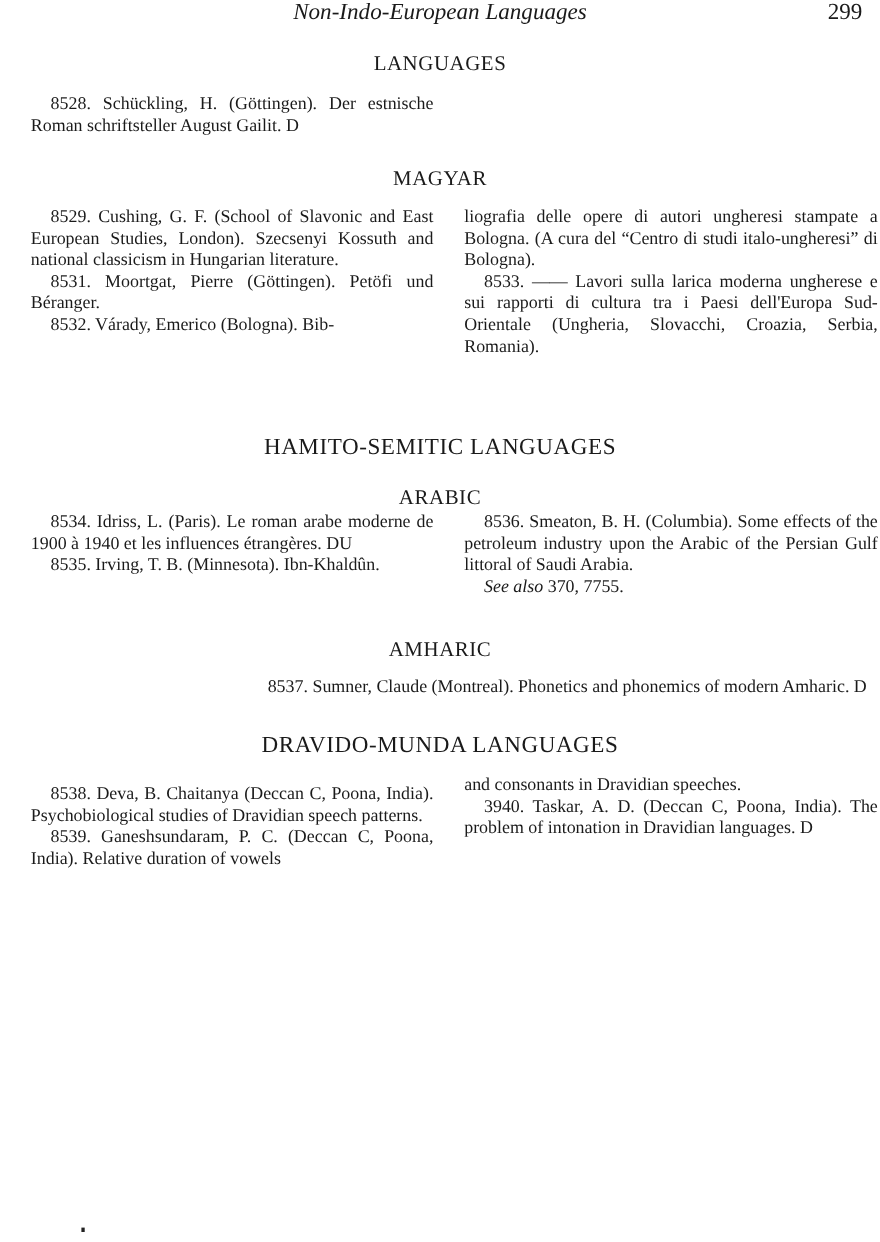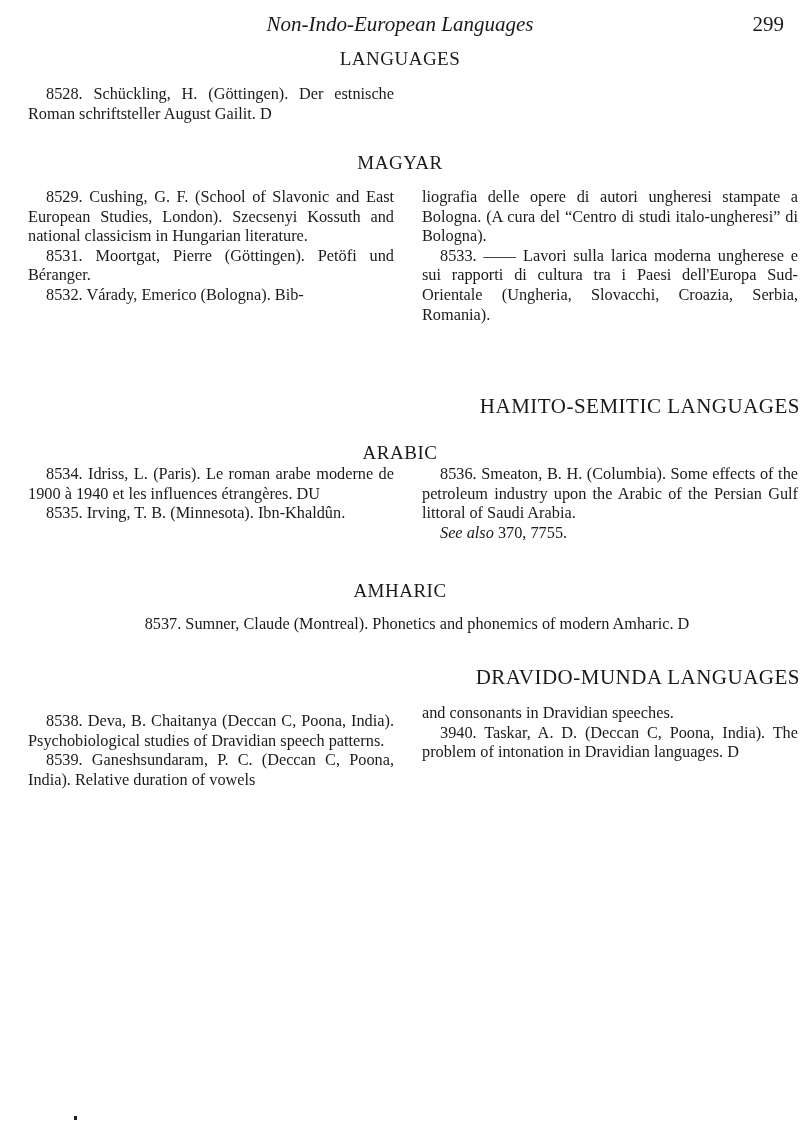--- a/index.html
+++ b/index.html
@@ -1,32 +1,32 @@
 <!DOCTYPE html>
 <html><head>
 <meta charset="utf-8">
 <style>
   html, body { margin:0; padding:0; background:#ffffff; }
   body { width:800px; height:1129px; position:relative; overflow:hidden;
          font-family:"Liberation Serif","DejaVu Serif",serif; color:#1a1a1a; }
   .abs { position:absolute; }
-  .running-head { left:0; top:14px; width:800px; height:24px; }
+  .running-head { left:0; top:0; width:800px; height:24px; }
   .rh-title { position:absolute; left:0; width:800px; top:-2px; text-align:center;
               font-style:italic; font-size:21px; }
   .rh-page { position:absolute; right:16px; top:-2px; font-size:21px; }
-  .h1 { width:800px; left:0; text-align:right; font-size:21px; letter-spacing:0.5px; }
+  .h1 { width:800px; left:0; text-align:center; font-size:21px; letter-spacing:0.5px; }
   .h2 { width:800px; left:0; text-align:center; font-size:19px; letter-spacing:0.5px; }
   .col { font-size:16.3px; line-height:19.6px; text-align:justify; }
   .col p { margin:0; text-indent:18px; }
   .col p.cont { text-indent:0; }
   .col p.see { text-indent:18px; }
   em { font-style:italic; }
   .left { left:28px; width:366px; }
   .right { left:422px; width:376px; }
-  .full { left:28px; width:760px; text-align:center; }
+  .full { left:28px; width:760px; text-align:right; }
   .spot { width:3px; height:4px; background:#222; }
 </style>
 </head>
 <body>
 
 <div class="abs running-head">
   <div class="rh-title">Non-Indo-European Languages</div>
   <div class="rh-page">299</div>
 </div>
 

